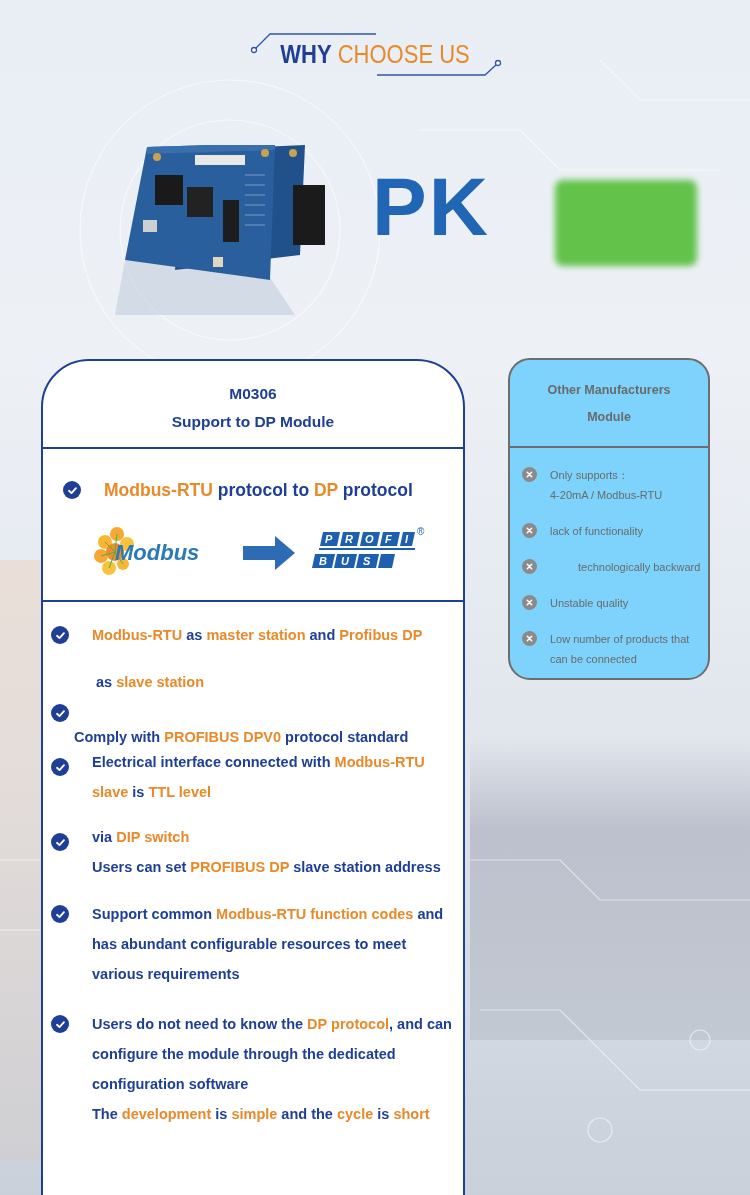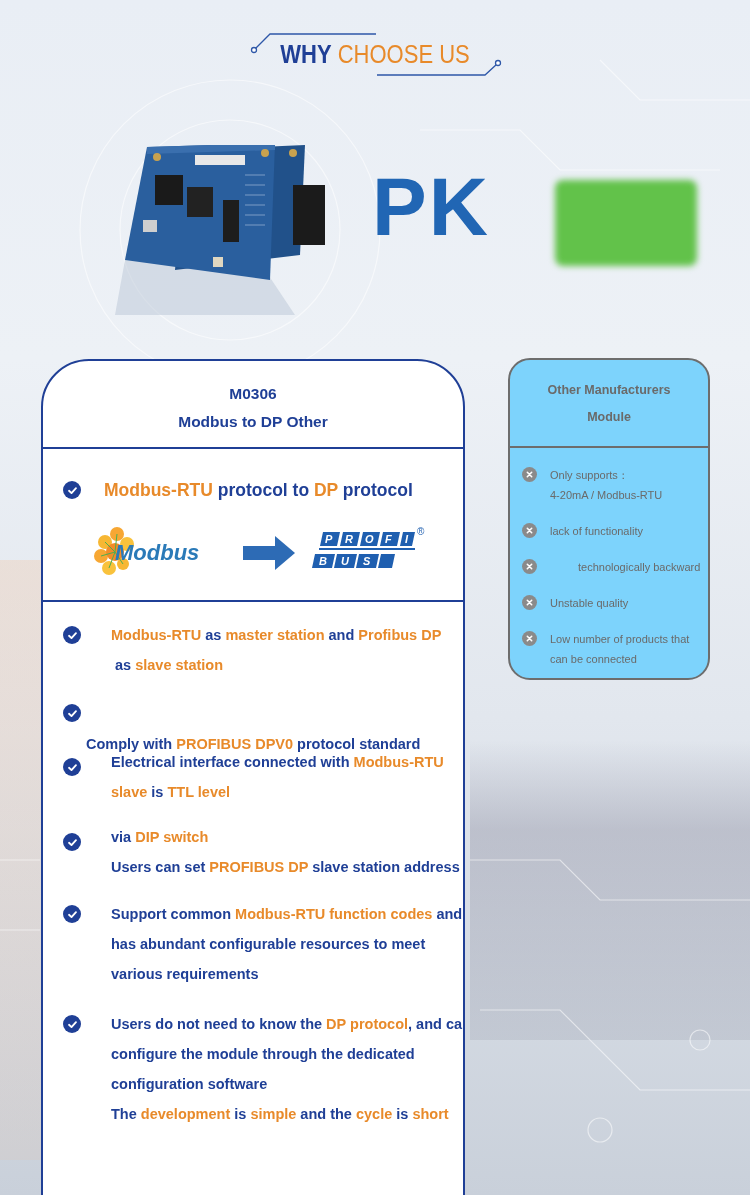--- a/index.html
+++ b/index.html
@@ -60,21 +60,21 @@
 
   .feat-row { position: absolute; left: 20px; display: flex; align-items: flex-start; }
   .feat-text { color: #1f3f96; font-size: 14.5px; line-height: 30px; font-weight: bold; }
   .hl { color: #e88a2a; }
 
   .mc-mid .feat-row { top: 116px; }
 
   .logos { position: absolute; left: 48px; top: 170px; width: 340px; height: 55px; }
 
   .list { position: relative; }
-  .list .feat-row { left: 20px; gap: 7px; }
+  .list .feat-row { left: 8px; }
   .list .check { margin-top: 6px; }
   .list .feat-text { margin-left: 23px; width: 362px; }
 
   
   .other-card {
     position: absolute; left: 508px; top: 358px; width: 202px; height: 322px;
     background: #7dd3fc; border: 2px solid #6d6d6d; border-radius: 22px; overflow: hidden;
   }
   .oc-head { height: 88px; border-bottom: 2px solid #6d6d6d; text-align: center; padding-top: 17px; }
   .oc-head div { font-size: 12.5px; color: #6a6a6a; font-weight: bold; line-height: 27px; }
@@ -155,21 +155,21 @@
   </svg>
 </div>
 
 <div class="pk">PK</div>
 
 <div class="green-board"></div>
 
 <div class="main-card">
   <div class="mc-head">
     <div>M0306</div>
-    <div>Modbus to DP Other</div>
+    <div>Support to DP Module</div>
   </div>
 
   <div class="mc-mid">
     <div class="feat-row" style="top:26px;left:20px;align-items:center;">
       <span class="check">
         <svg viewBox="0 0 12 12">
             <path d="M2.2 6.3 L4.9 8.8 L9.8 3.4" stroke="#fff" stroke-width="2" fill="none" stroke-linecap="round" stroke-linejoin="round"></path>
           </svg>
       </span>
       <span class="feat-text" style="margin-left:23px;font-size:17.5px;">
@@ -235,21 +235,21 @@
   <div class="list">
 
     <div class="feat-row" style="top:18px;">
       <span class="check">
           <svg viewBox="0 0 12 12">
             <path d="M2.2 6.3 L4.9 8.8 L9.8 3.4" stroke="#fff" stroke-width="2" fill="none" stroke-linecap="round" stroke-linejoin="round"></path>
           </svg>
         </span>
       <div class="feat-text">
         <div><span class="hl">Modbus-RTU</span><span> as </span><span class="hl">master station</span><span> and </span><span class="hl">Profibus DP</span></div>
-        <div style="white-space:pre;"><span> as </span><span class="hl">slave station</span></div>
+        <div style="white-space:pre;margin-top:17px;"><span> as </span><span class="hl">slave station</span></div>
       </div>
     </div>
 
     <div class="feat-row" style="top:96px;flex-direction:column;">
       <span class="check">
           <svg viewBox="0 0 12 12">
             <path d="M2.2 6.3 L4.9 8.8 L9.8 3.4" stroke="#fff" stroke-width="2" fill="none" stroke-linecap="round" stroke-linejoin="round"></path>
           </svg>
         </span>
       <div class="feat-text">

